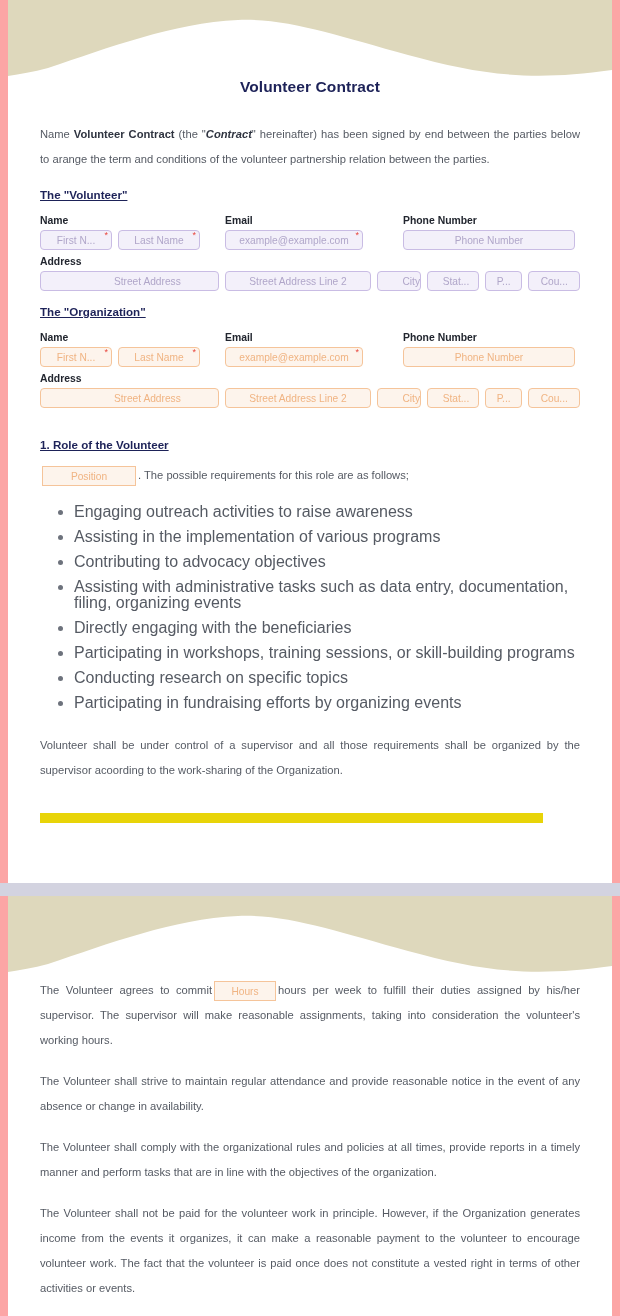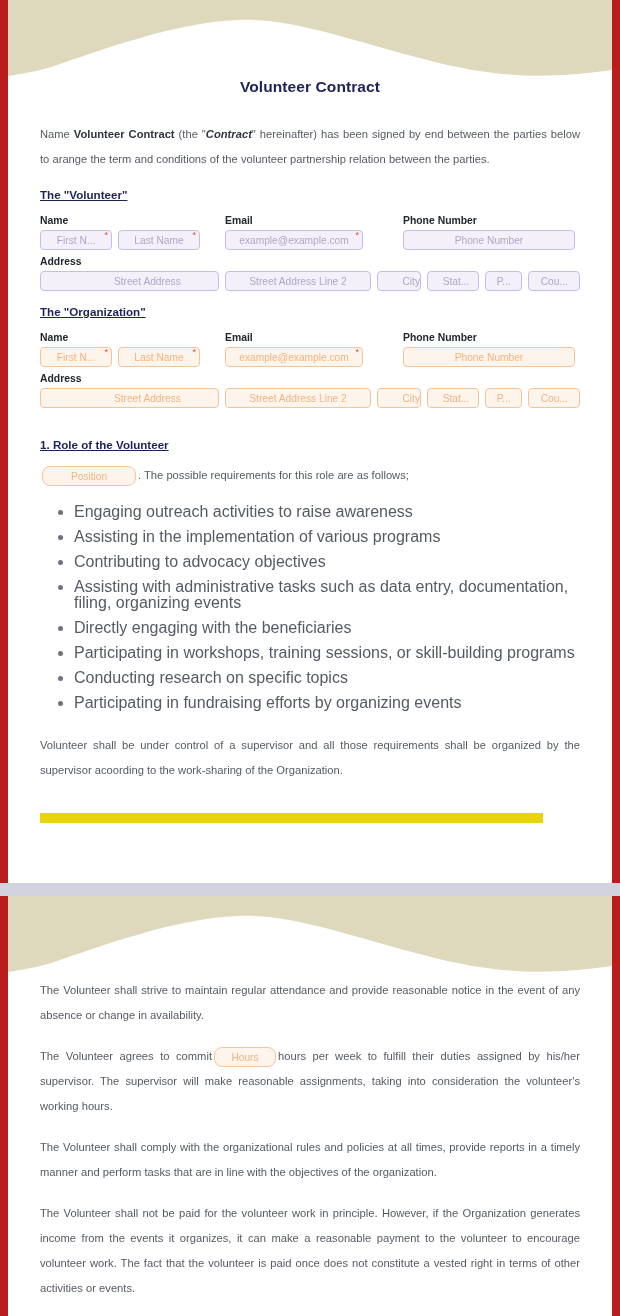--- a/index.html
+++ b/index.html
@@ -6,21 +6,21 @@
   html, body {
     margin: 0; padding: 0;
     width: 620px;
     background: #ffffff;
     font-family: "Liberation Sans", sans-serif;
   }
   .viewport {
     position: relative;
     width: 620px;
     min-height: 1316px;
-    background: #b91c1c;
+    background: #fca5a5;
     overflow: hidden;
   }
 
   
   .page {
     position: relative;
     width: 604px;
     margin: 0 auto;
     background: #ffffff;
     overflow: hidden;
@@ -142,21 +142,21 @@
   .addr-label { margin-top: 4px; }
   .addr-row { display: flex; gap: 6px; margin-bottom: 4px; }
 
   
   .inline-inp {
     display: inline-flex;
     align-items: center;
     justify-content: center;
     vertical-align: middle;
     height: 20px;
-    border-radius: 8px;
+    border-radius: 0;
     background: #fdf4ec;
     border: 1px solid #f5c49a;
     color: #f0b483;
     font-size: 10.2px;
     margin: 0 2px;
   }
   .inline-position { width: 94px; }
   .inline-hours { width: 62px; }
 
   
@@ -350,26 +350,26 @@
 
     <div class="wave">
       <svg viewBox="0 0 604 86" preserveAspectRatio="none" aria-hidden="true">
         <path d="M0,0 L604,0 L604,70 C520,82 470,74 400,55 C330,36 280,18 230,20 C165,23 100,48 40,68 C25,72 12,74 0,76 Z" fill="#ded8bc"></path>
       </svg>
     </div>
 
     <div class="content">
 
 
-      <p class="para">The Volunteer shall strive to maintain regular attendance and provide reasonable notice in the event of any absence or change in availability.</p>
-
       <p class="para"><span>The Volunteer agrees to commit</span><span class="inline-inp inline-hours">
             <span>Hours</span>
           </span><span>hours per week to fulfill their duties assigned by his/her supervisor. The supervisor will make reasonable assignments, taking into consideration the volunteer's working hours.</span></p>
 
+      <p class="para">The Volunteer shall strive to maintain regular attendance and provide reasonable notice in the event of any absence or change in availability.</p>
+
       <p class="para">The Volunteer shall comply with the organizational rules and policies at all times, provide reports in a timely manner and perform tasks that are in line with the objectives of the organization.</p>
 
       <p class="para">The Volunteer shall not be paid for the volunteer work in principle. However,  if the Organization generates income from the events it organizes, it can make a reasonable payment to the volunteer to encourage volunteer work. The fact that the volunteer is paid once does not constitute a vested right in terms of other activities or events.</p>
 
     </div>
   </div>
 
 </div>
 
 </body></html>

